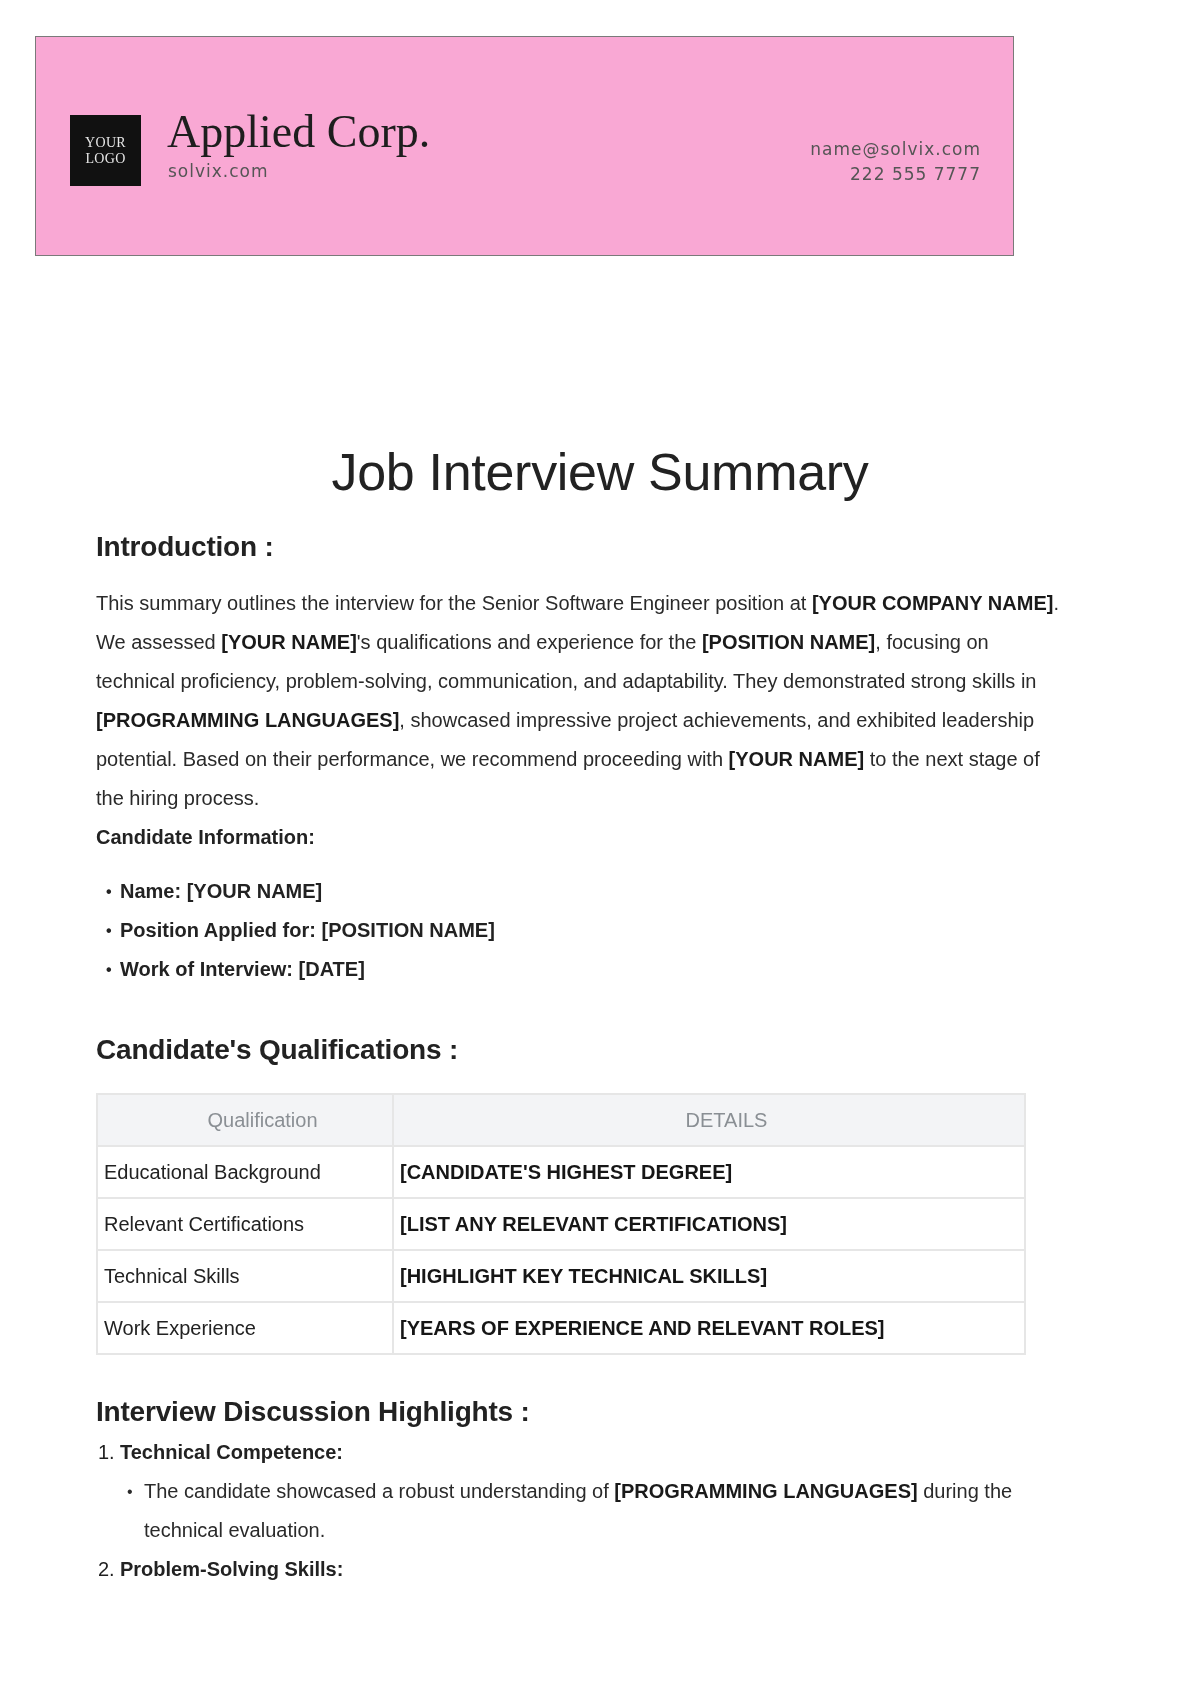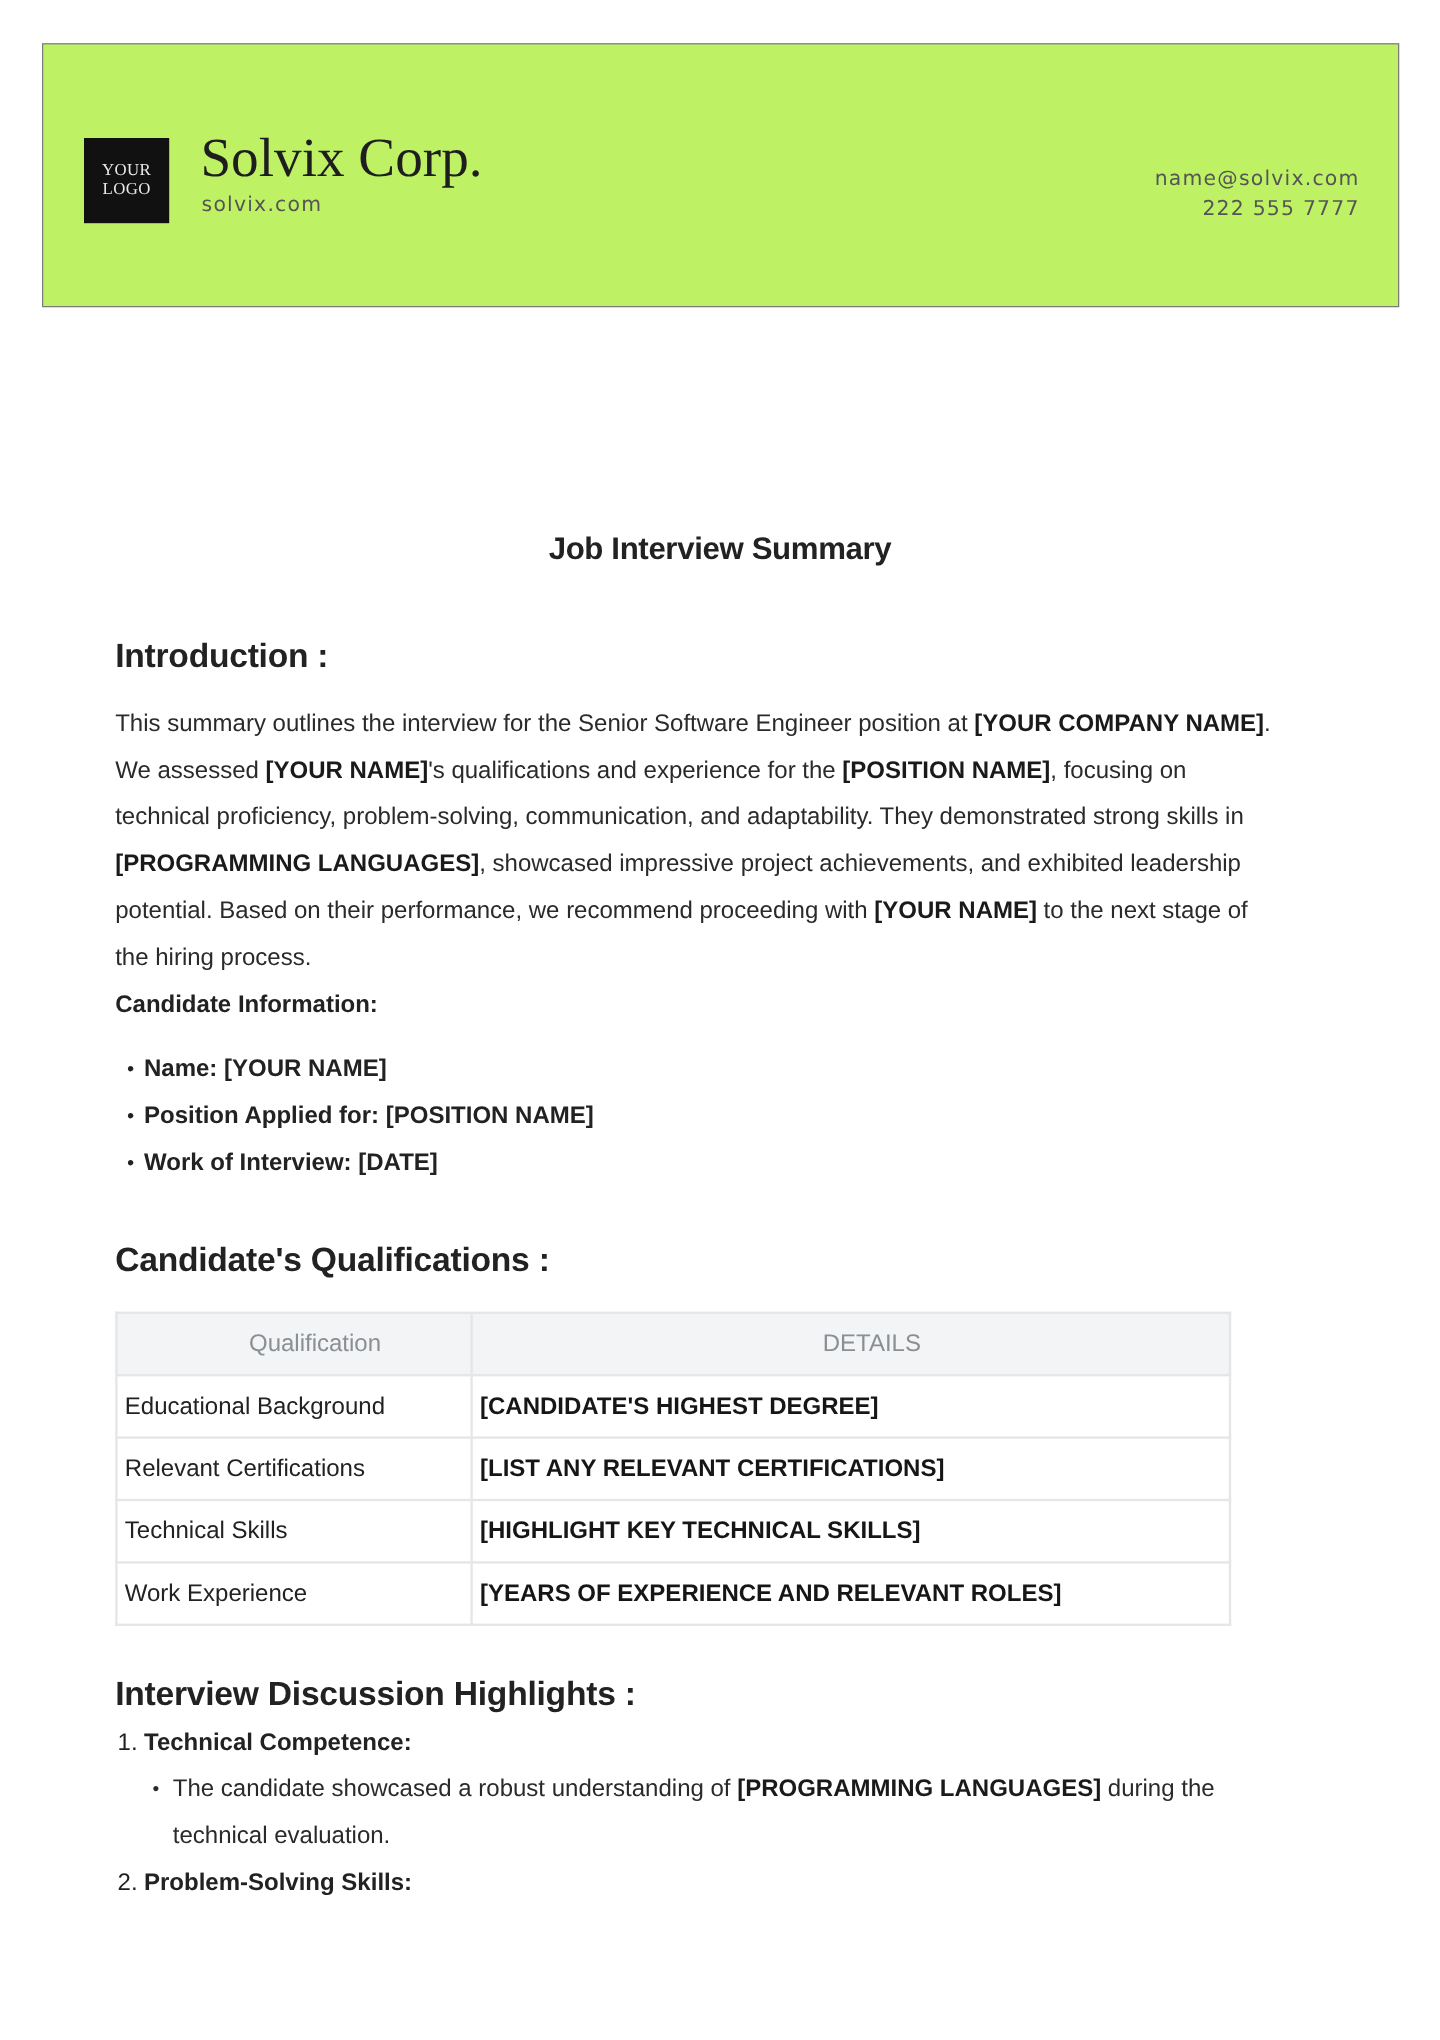--- a/index.html
+++ b/index.html
@@ -1,21 +1,21 @@
 <!DOCTYPE html>
 <html><head>
   <meta charset="utf-8">
   <style>
     * { box-sizing: border-box; margin: 0; padding: 0; }
     html, body { width: 1200px; height: 1700px; background: #ffffff; overflow: hidden; }
     body { font-family: "Liberation Sans", "DejaVu Sans", sans-serif; color: #1f1f1f; position: relative; }
 
     .letterhead {
-      position: absolute; left: 35px; top: 36px; width: 1131px; height: 220px;
-      border: 1.5px solid #7a7a7a; background: #bef264;
+      position: absolute; left: 35px; top: 36px; width: 979px; height: 220px;
+      border: 1.5px solid #7a7a7a; background: #f9a8d4;
     }
     .logo-box {
       position: absolute; left: 34px; top: 78px; width: 71px; height: 71px;
       background: #111111; color: #e8e8e8;
       display: flex; flex-direction: column; align-items: center; justify-content: center;
       font-family: "Liberation Serif", "DejaVu Serif", serif; font-size: 14px; line-height: 16px; letter-spacing: 0.3px;
     }
     .company-name {
       position: absolute; left: 131px; top: 72px;
       font-family: "Liberation Serif", "DejaVu Serif", serif; font-size: 46px; color: #1e1e1e; line-height: 46px; font-weight: normal;
@@ -24,21 +24,21 @@
       position: absolute; left: 132px; top: 124px;
       font-family: "DejaVu Sans", sans-serif; font-size: 17px; color: #555; letter-spacing: 1px;
     }
     .contact {
       position: absolute; right: 32px; top: 100px; text-align: right;
       font-family: "DejaVu Sans", sans-serif; font-size: 17px; color: #555; line-height: 25px; letter-spacing: 1px; margin-left: 44px;
     }
 
     .doc-title {
       position: absolute; left: 0; width: 1200px; top: 442px; text-align: center;
-      font-size: 26px; font-weight: bold; color: #222; letter-spacing: -0.3px;
+      font-size: 52px; font-weight: normal; color: #222; letter-spacing: -0.3px;
     }
 
     .content { position: absolute; left: 96px; top: 530px; width: 980px; }
     h2.section {
       font-size: 28px; font-weight: bold; color: #222; line-height: 34px; letter-spacing: -0.2px;
     }
     p.intro {
       font-size: 20px; line-height: 39px; color: #2a2a2a; margin-top: 20px; width: 970px;
     }
     p.intro b, li b { color: #1a1a1a; }
@@ -71,21 +71,21 @@
     ul.sub li::before { content: "•"; position: absolute; left: -17px; font-size: 16px; }
   </style>
 </head>
 <body>
 
 <div class="letterhead">
   <div class="logo-box">
     <span>YOUR</span>
     <span>LOGO</span>
   </div>
-  <div class="company-name">Solvix Corp.</div>
+  <div class="company-name">Applied Corp.</div>
   <div class="company-site">solvix.com</div>
   <div class="contact">
     <div>name@solvix.com</div>
     <div>222 555 7777</div>
   </div>
 </div>
 
 <h1 class="doc-title">Job Interview Summary</h1>
 
 <div class="content">

